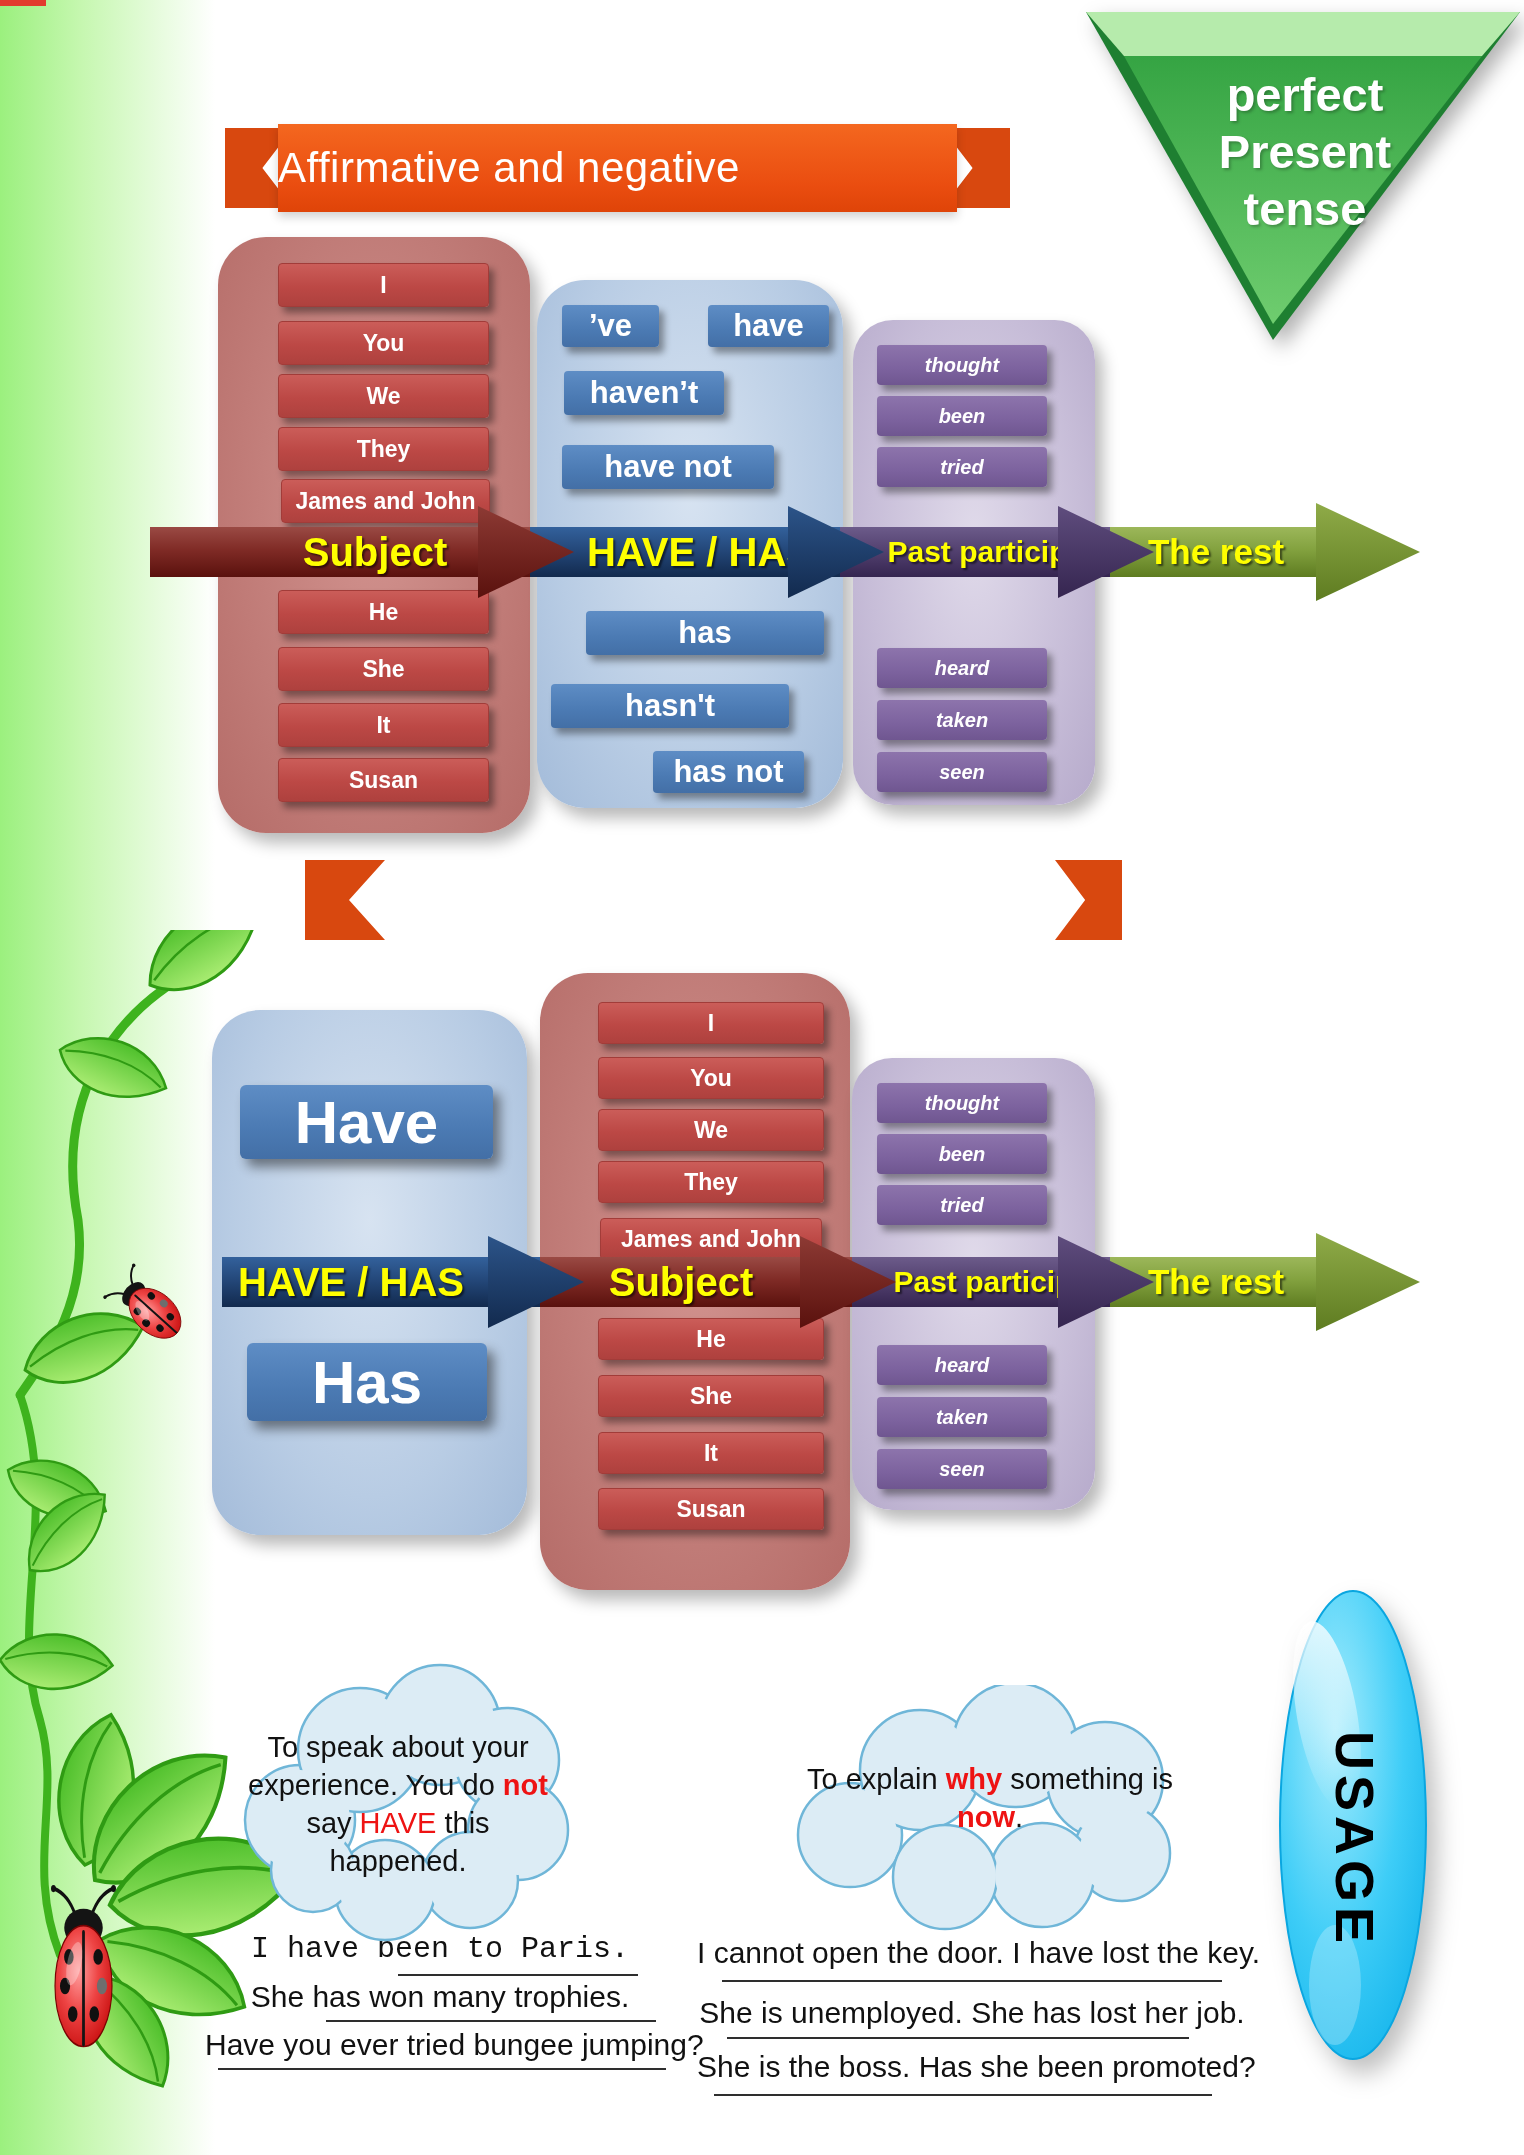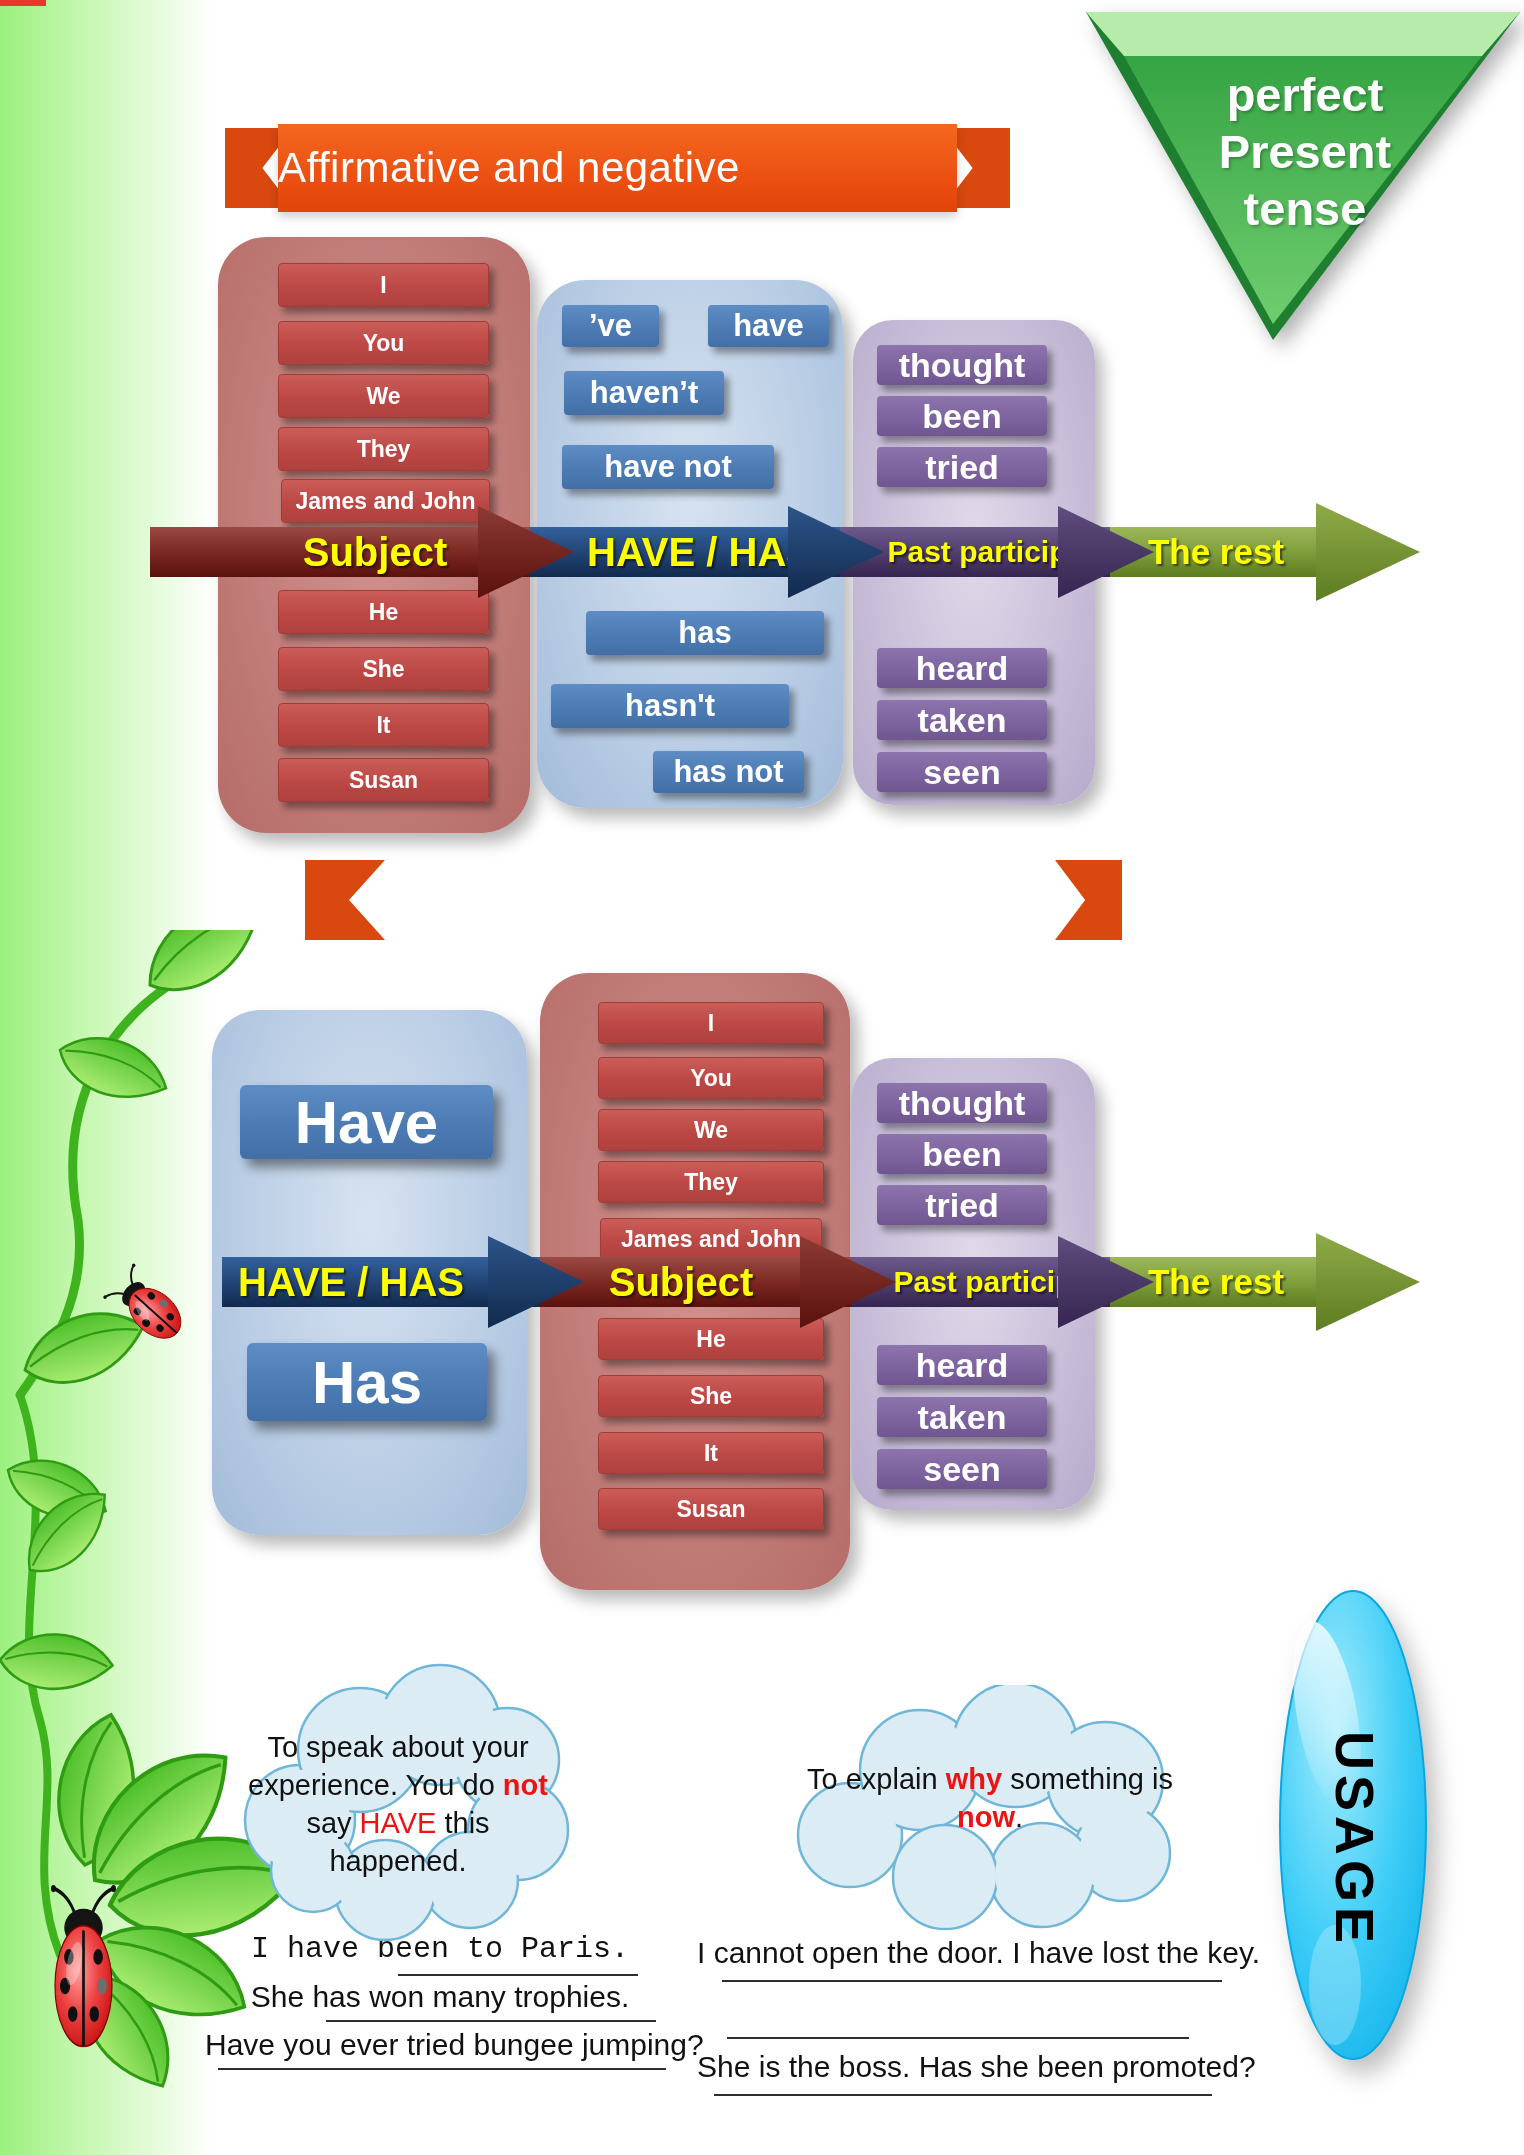--- a/index.html
+++ b/index.html
@@ -13,21 +13,21 @@
   
   .panel{position:absolute;box-shadow:8px 10px 16px rgba(0,0,0,.28);}
   .p-red{background:radial-gradient(ellipse at 50% 45%,#d2938f 0%,#c07b77 62%,#b56c68 100%);border-radius:48px;}
   .p-blue{background:radial-gradient(ellipse at 50% 40%,#d7e3f1 0%,#b8cce4 62%,#a3bbd9 100%);border-radius:48px;}
   .p-purple{background:radial-gradient(ellipse at 50% 45%,#e0daea 0%,#c7bdd8 62%,#b6aacb 100%);border-radius:40px;}
   
   .chip{position:absolute;display:flex;align-items:center;justify-content:center;
         color:#fff;font-weight:bold;border-radius:4px;box-shadow:5px 6px 7px rgba(0,0,0,.38);}
   .cr{background:linear-gradient(180deg,#cb5d59 0%,#bc4845 55%,#ae413e 100%);border:1px solid #a23c39;font-size:23px;}
   .cb{background:linear-gradient(180deg,#5e8dc5 0%,#4b7ab3 60%,#436fa6 100%);font-size:31px;}
-  .cp{background:linear-gradient(180deg,#8d74ac 0%,#7c629e 60%,#6f5690 100%);font-size:34px;}
+  .cp{background:linear-gradient(180deg,#8d74ac 0%,#7c629e 60%,#6f5690 100%);font-size:20px;font-style:italic;}
   .cbig{font-size:60px;border-radius:6px;box-shadow:7px 8px 12px rgba(0,0,0,.45);}
   
   .band{position:absolute;height:50px;display:flex;align-items:center;justify-content:center;z-index:4;}
   .band span{font-weight:bold;color:#ffff00;font-size:40px;text-shadow:2px 2px 2px rgba(0,0,0,.55);white-space:nowrap;}
   .band span.sm{font-size:30px;}
   .band span.md{font-size:35px;}
   .b-maroon{background:linear-gradient(180deg,#9a4a44 0%,#802b26 45%,#5a110d 100%);}
   .b-navy{background:linear-gradient(180deg,#33619c 0%,#24487a 45%,#122a4e 100%);}
   .b-purple{background:linear-gradient(180deg,#6c5b8a 0%,#544271 45%,#352550 100%);}
   .b-green{background:linear-gradient(180deg,#9cb75a 0%,#83a23f 45%,#5e7c21 100%);}
@@ -369,20 +369,21 @@
 
   <div class="ex" style="left:205px;top:1932px;width:470px;font-family:Liberation Mono, monospace;">I have been to Paris.</div>
   <div class="exline" style="left:398px;top:1974px;width:240px;"></div>
   <div class="ex" style="left:205px;top:1980px;width:470px;">She has won many trophies.</div>
   <div class="exline" style="left:326px;top:2020px;width:330px;"></div>
   <div class="ex" style="left:205px;top:2028px;width:470px;">Have you ever tried bungee jumping?</div>
   <div class="exline" style="left:218px;top:2068px;width:448px;"></div>
 
   <div class="ex" style="left:697px;top:1936px;width:550px;">I cannot open the door. I have lost the key.</div>
   <div class="exline" style="left:722px;top:1980px;width:500px;"></div>
+  <div class="ex" style="left:697px;top:1996px;width:550px;">She is unemployed. She has lost her job.</div>
   <div class="exline" style="left:727px;top:2037px;width:462px;"></div>
   <div class="ex" style="left:697px;top:2050px;width:550px;">She is the boss. Has she been promoted?</div>
   <div class="exline" style="left:714px;top:2094px;width:498px;"></div>
 
   <svg class="abs" style="left:1275px;top:1585px;filter:drop-shadow(10px 14px 12px rgba(0,0,0,.25));z-index:2;" width="160" height="485" viewBox="0 0 160 485">
     <ellipse cx="78" cy="240" rx="73" ry="234" fill="url(#cyanG)" stroke="#0aa6e0" stroke-width="2"></ellipse>
     <ellipse cx="52" cy="130" rx="30" ry="95" fill="url(#glossV)" transform="rotate(-10 52 130)"></ellipse>
     <ellipse cx="60" cy="400" rx="26" ry="60" fill="#ffffff" opacity="0.25"></ellipse>
   </svg>
   <div class="usage-label" style="left:1265px;top:1790px;width:180px;text-align:center;">USAGE</div>

